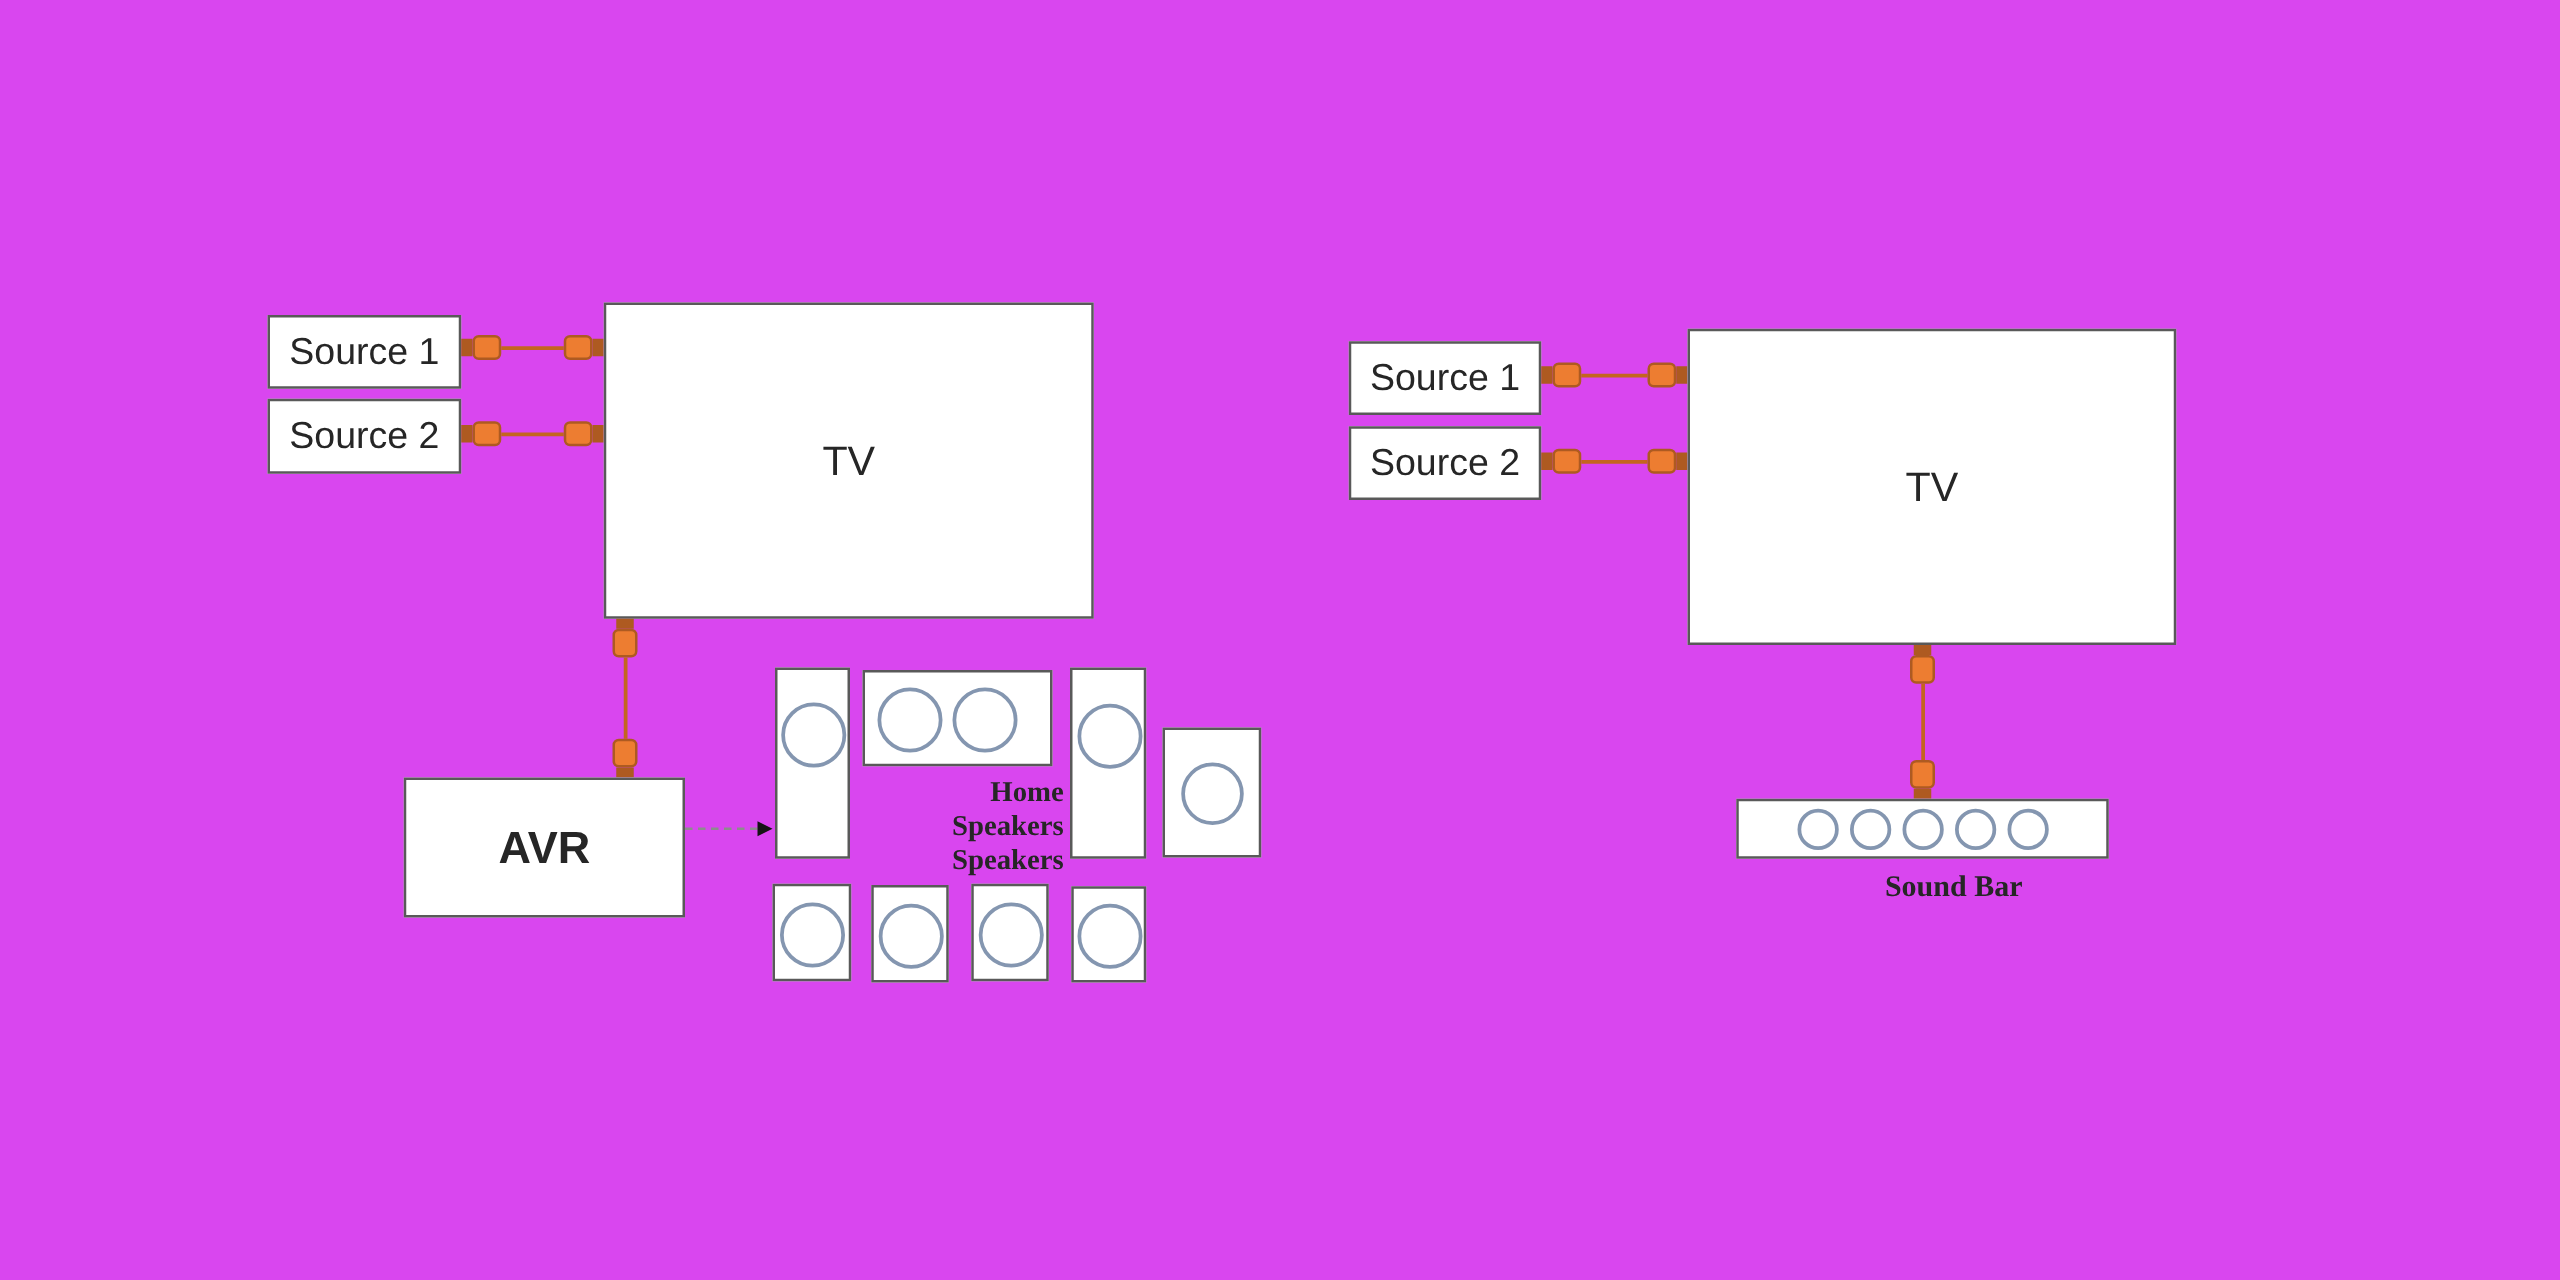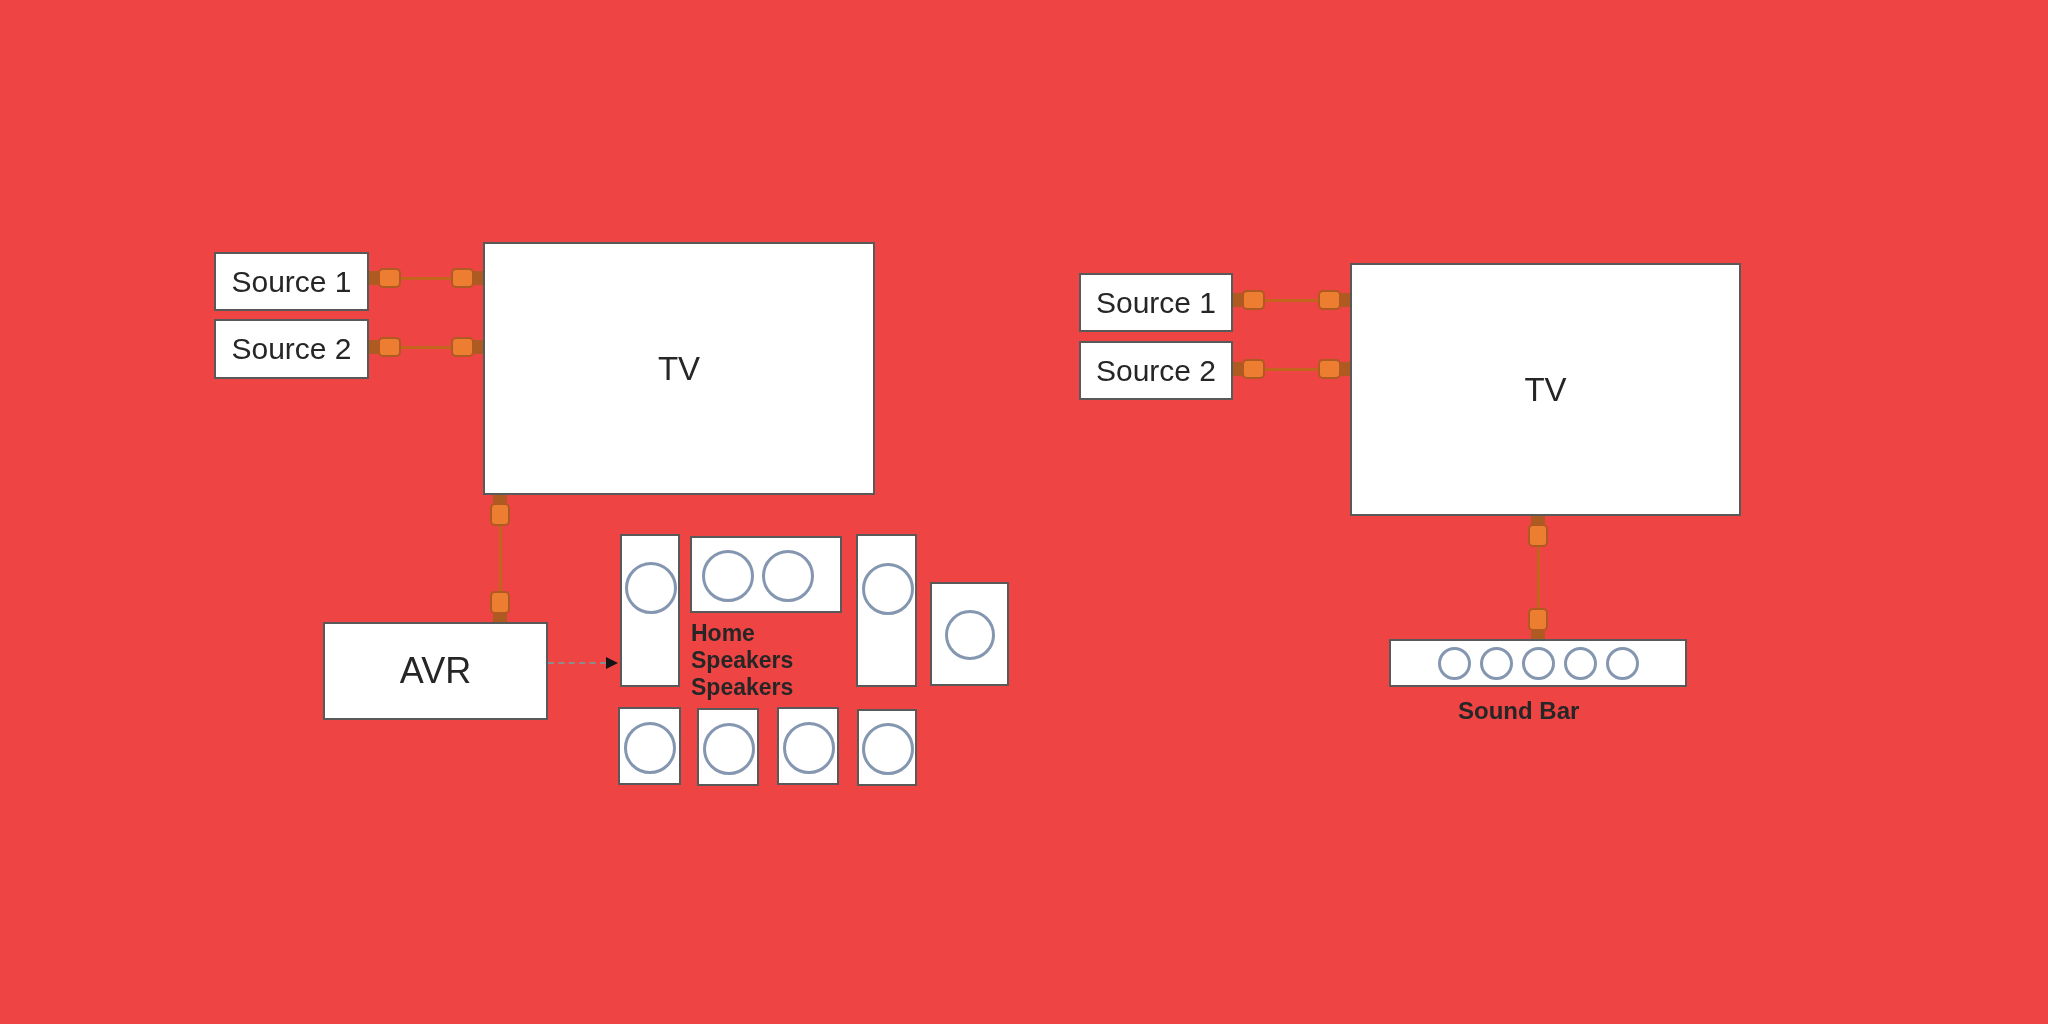--- a/index.html
+++ b/index.html
@@ -1,38 +1,39 @@
 <!DOCTYPE html>
 <html style="--box-border: #595959; --speaker-cone: #8496B0; --hdmi-plug: #ED7D31; --hdmi-dark: #AE5A21; --hdmi-wire: #C4651F; --text: #262626;"><head>
 <meta charset="utf-8">
 <style>
   html,body{margin:0;padding:0;background:#ffffff;}
   .canvas{
-    position:relative;width:2048px;height:1024px;background:#ef4444;overflow:hidden;
+    position:relative;width:2048px;height:1024px;background:#d946ef;overflow:hidden;
     font-family:"Liberation Sans", sans-serif;color:var(--text,#262626);
   }
   .box{
     position:absolute;background:#ffffff;border:2px solid var(--box-border,#595959);
     box-sizing:border-box;display:flex;align-items:center;justify-content:center;
   }
   .lbl{white-space:nowrap;}
   .src-lbl{font-size:30px;}
   .tv-lbl{font-size:33px;}
   .avr-lbl{font-size:36px;}
   .spk{
     position:absolute;background:#ffffff;border:2px solid var(--box-border,#595959);
     box-sizing:border-box;
   }
   .cone{
     position:absolute;border:3px solid var(--speaker-cone,#8496B0);border-radius:50%;
     box-sizing:border-box;background:#ffffff;
   }
   .caption{
-    position:absolute;text-align:left;font-size:23px;font-weight:600;line-height:27px;
+    position:absolute;text-align:right;font-size:23px;font-weight:600;line-height:27px;
     color:var(--text,#262626);
+    font-family:Liberation Serif, serif;
   }
   
   .cable-h{position:absolute;display:flex;align-items:center;}
   .cable-h .tab{width:9px;height:14px;background:var(--hdmi-dark,#AE5A21);}
   .cable-h .plug{width:23px;height:20px;background:var(--hdmi-plug,#ED7D31);
     border:2px solid var(--hdmi-dark,#AE5A21);border-radius:5px;box-sizing:border-box;}
   .cable-h .wire{flex:1;height:3px;background:var(--hdmi-wire,#C4651F);}
   .cable-v{position:absolute;display:flex;flex-direction:column;align-items:center;}
   .cable-v .tab{width:14px;height:8px;background:var(--hdmi-dark,#AE5A21);}
   .cable-v .plug{width:20px;height:23px;background:var(--hdmi-plug,#ED7D31);
@@ -82,21 +83,21 @@
     </div>
 
     <div class="cable-v" style="left:489px;top:495px;width:22px;height:127px;">
       <span class="tab"></span>
       <span class="plug"></span>
       <span class="wire"></span>
       <span class="plug"></span>
       <span class="tab"></span>
     </div>
 
-    <div class="box" style="left:323px;top:622px;width:225px;height:98px;">
+    <div class="box" style="left:323px;top:622px;width:225px;height:112px;font-weight:bold;">
       <span class="lbl avr-lbl">AVR</span>
     </div>
 
     <div class="arrow" style="left:548px;top:656px;width:70px;height:14px;">
       <span class="dash"></span>
       <span class="head"></span>
     </div>
 
     <div class="spk" style="left:620px;top:534px;width:60px;height:153px;">
       <span class="cone" style="left:3px;top:26px;width:52px;height:52px;"></span>

